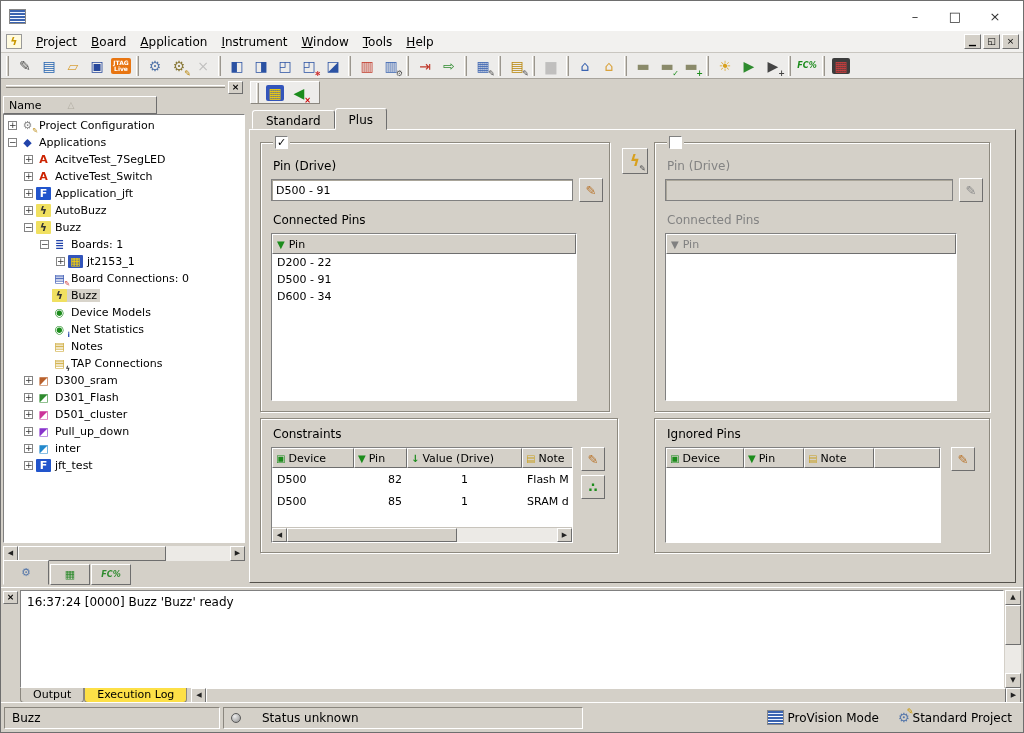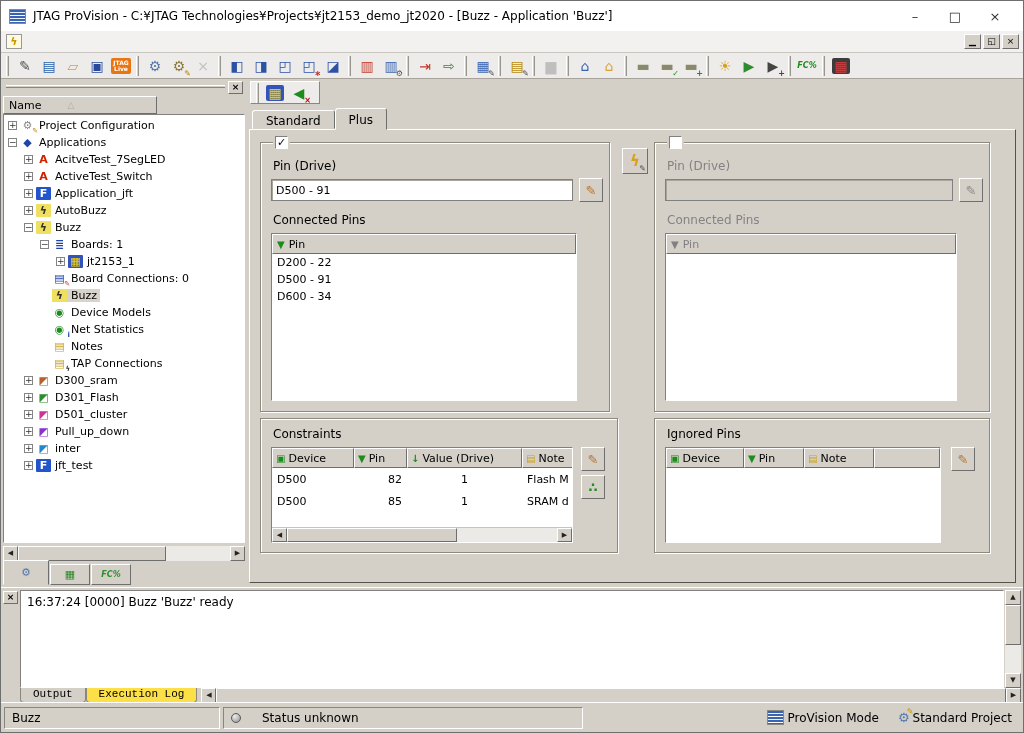--- a/index.html
+++ b/index.html
@@ -92,50 +92,50 @@
 
   
   .logpanel{position:absolute;top:586px;left:0;right:0;height:117px;background:#d4d0c8;border-top:1px solid #fff;}
   .log-close{position:absolute;top:3px;left:2px;width:15px;height:13px;font-size:9px;line-height:11px;text-align:center;font-weight:bold;}
   .log-area{position:absolute;top:2px;left:19px;right:19px;bottom:16px;background:#fff;border:1px solid;border-color:#808080 #fff #fff #808080;padding:3px 6px;font-size:12px;line-height:16px;overflow:hidden;}
   .log-vscroll{position:absolute;top:2px;right:2px;width:16px;bottom:16px;display:flex;flex-direction:column;background:#eceae6;}
   .log-vscroll .sc-btn{width:100%;height:15px;line-height:13px;}
   .log-vscroll .vthumb{width:100%;height:40px;background:#d4d0c8;border:1px solid;border-color:#fff #6e6e6e #6e6e6e #fff;}
   .vs-spacer{flex:1;}
   .log-bottom{position:absolute;bottom:1px;left:19px;right:2px;height:15px;display:flex;align-items:stretch;}
-  .log-tab{padding:0 12px;background:#d4d0c8;border:1px solid #8a867e;border-top:none;font-size:11px;line-height:13px;border-radius:0 0 4px 4px;font-family:Liberation Mono, monospace;}
+  .log-tab{padding:0 12px;background:#d4d0c8;border:1px solid #8a867e;border-top:none;font-size:11px;line-height:13px;border-radius:0 0 4px 4px;}
   .log-tab.active{background:#fde047;}
   .log-hscroll{flex:1;display:flex;background:#eceae6;margin-left:4px;}
   .log-hscroll .sc-thumb{flex:1;}
 
   
   .statusbar{position:absolute;bottom:0;left:0;right:0;height:30px;background:#d4d0c8;border-top:1px solid #fff;display:flex;align-items:center;padding:0 3px;gap:3px;}
   .sb-pane{height:22px;border:1px solid;border-color:#8a867e #fff #fff #8a867e;display:flex;align-items:center;padding:0 7px;font-size:12px;white-space:nowrap;overflow:hidden;flex:none;}
   .led{width:10px;height:10px;border-radius:50%;background:radial-gradient(circle at 35% 30%,#ececec,#8f8f8f);border:1px solid #5a5a5a;margin-right:7px;flex:none;}
   .sb-status{margin-left:14px;}
   .sb-spacer{flex:1;}
   .gear-ic{color:#5577aa;font-size:13px;position:relative;margin-right:3px;}
   .gear-ic .tbadge{position:absolute;right:-4px;top:-3px;font-size:8px;color:#c99700;}
 </style>
 </head>
 <body>
 
 <div class="window">
 
   <div class="titlebar">
     <span class="pv-icon"></span>
-    <span class="title-text">JTAG ProVision - C:¥JTAG Technologies¥Projects¥jt2153_demo_jt2020 - [Buzz - Application 'Buzz']</span>
     <span class="caption-spacer"></span>
     <span class="cap-btn">–</span>
     <span class="cap-btn">□</span>
     <span class="cap-btn">×</span>
   </div>
 
   <div class="menubar">
     <span class="doc-icon">ϟ</span>
+    <span id="menus"><span class="menu-item">Project</span><span class="menu-item">Board</span><span class="menu-item">Application</span><span class="menu-item">Instrument</span><span class="menu-item">Window</span><span class="menu-item">Tools</span><span class="menu-item">Help</span></span>
     <span class="mdi-controls">
       <span class="mdi-btn">▁</span>
       <span class="mdi-btn">◱</span>
       <span class="mdi-btn">×</span>
     </span>
   </div>
 
   <div class="toolbar" id="main-toolbar">
       <span class="tb-grip"></span>
       <div class="tb-btn">

